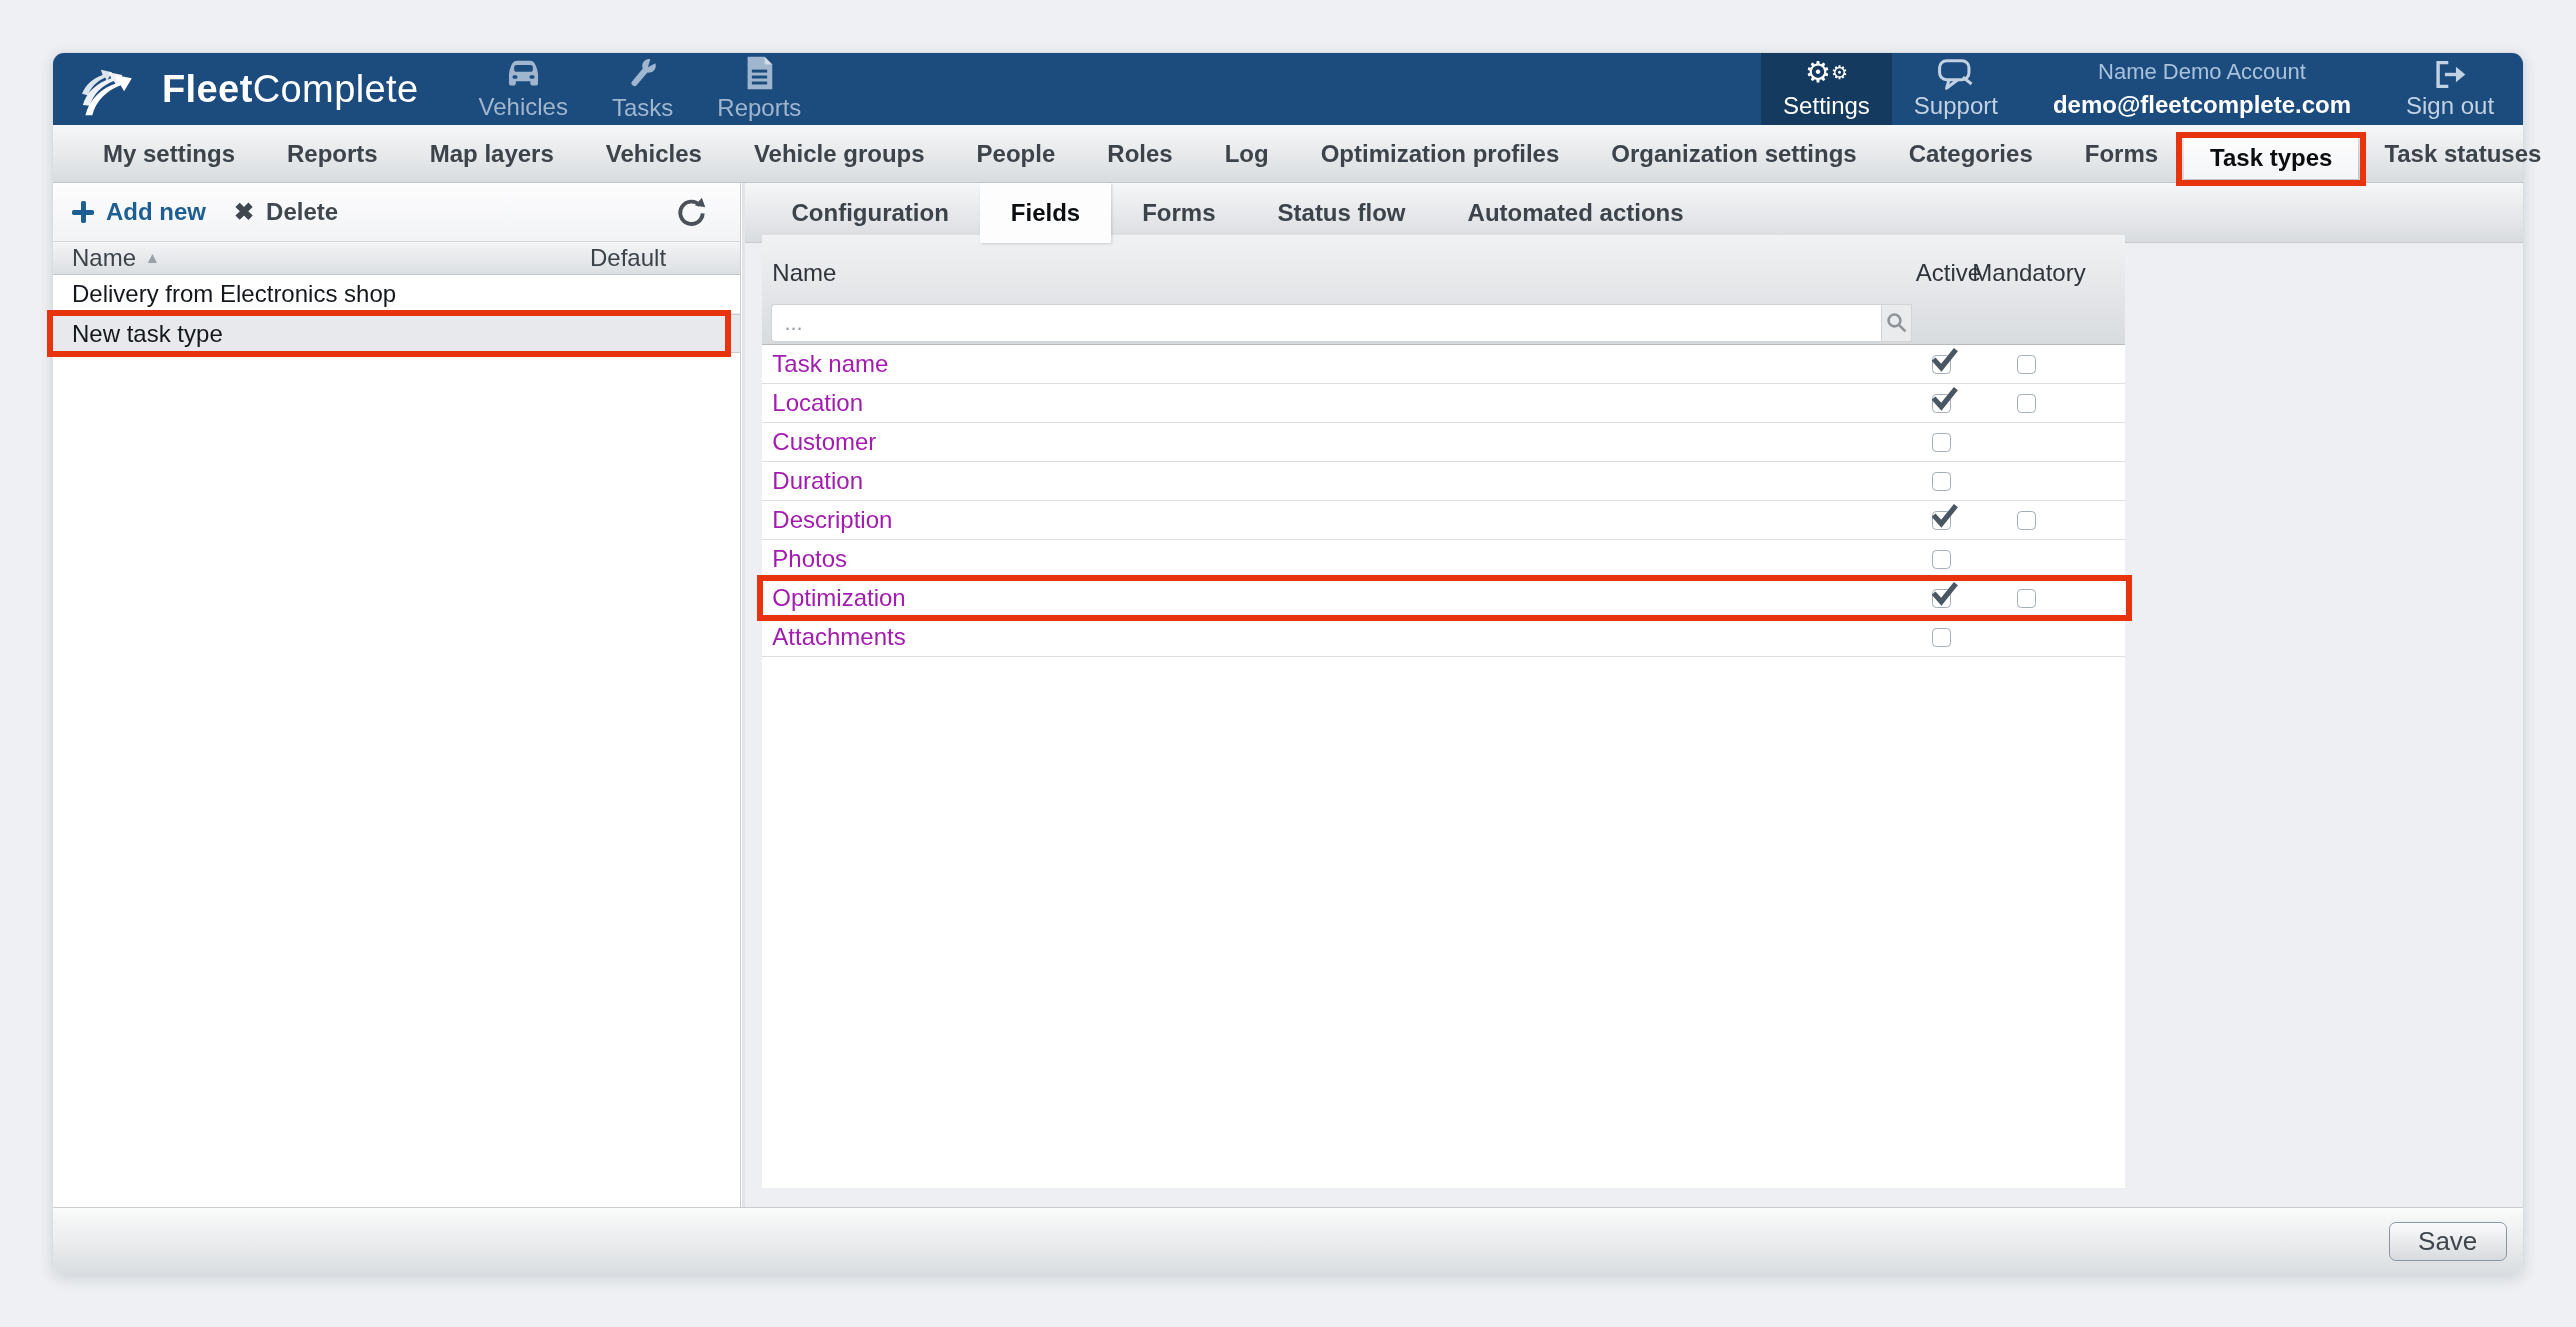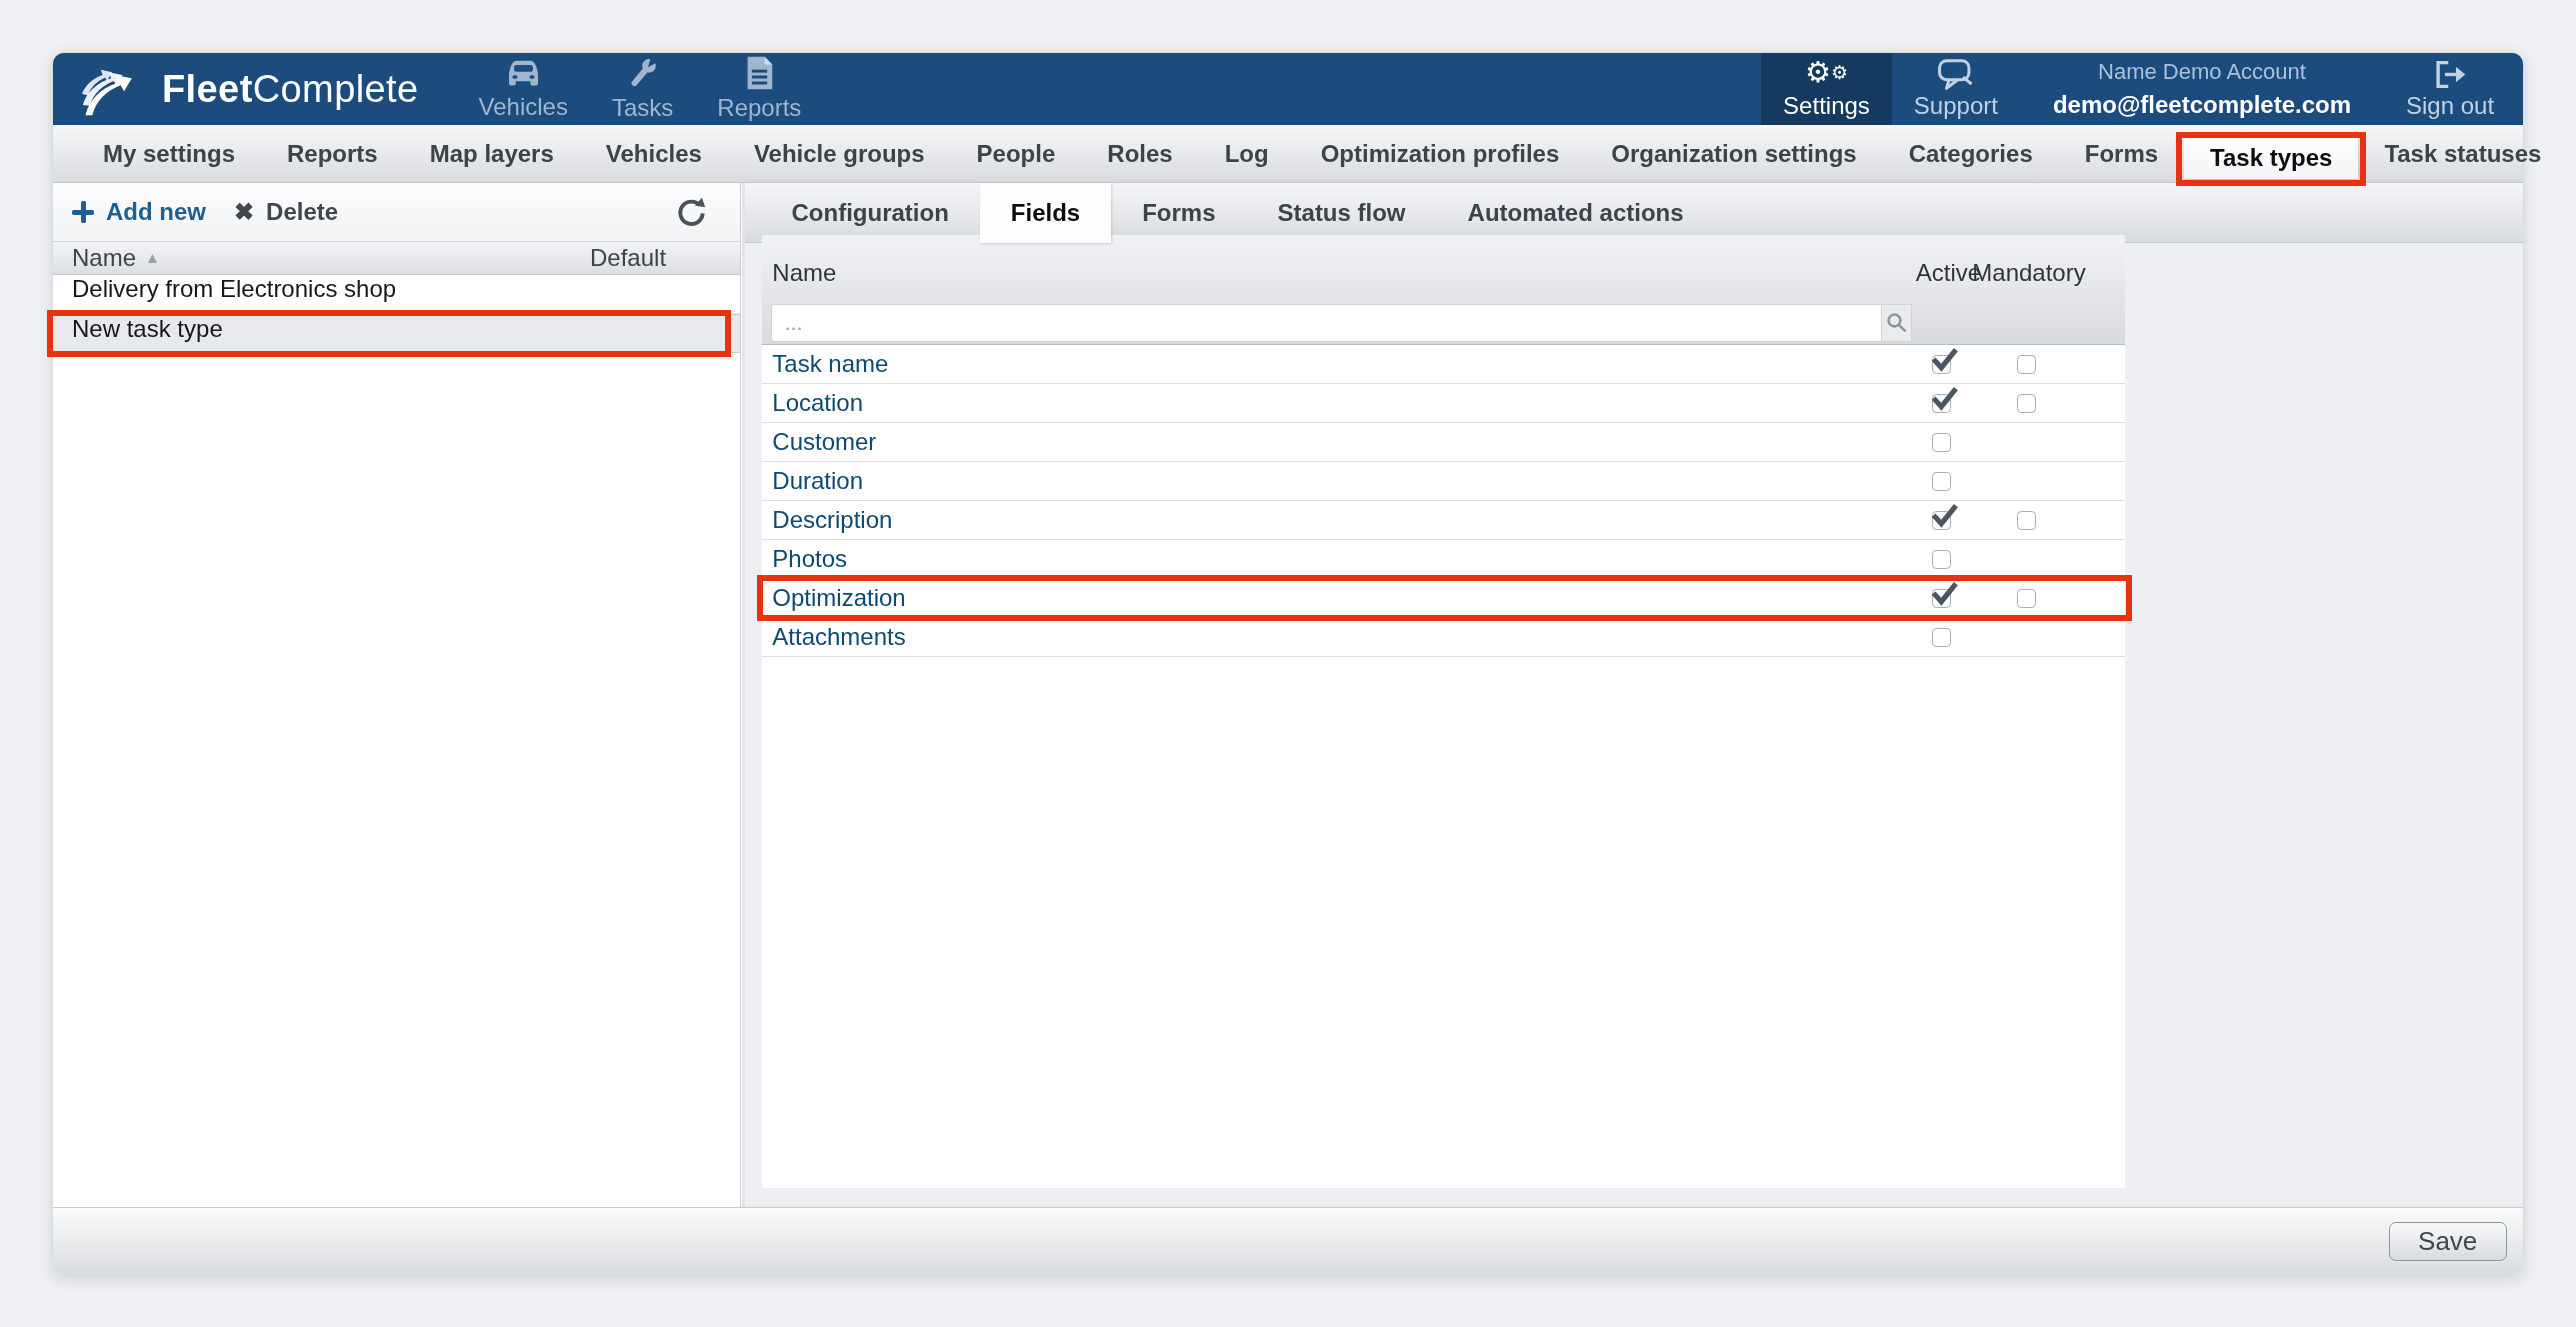--- a/index.html
+++ b/index.html
@@ -58,21 +58,21 @@
   .plus-icon::before{left:0;top:8.6px;width:22px;height:5.2px;}
   .plus-icon::after{left:8.6px;top:0;width:5.2px;height:22px;}
   .x-glyph{font-size:24px;line-height:24px;}
   .refresh-btn{margin-left:auto;margin-right:13.7px;cursor:pointer;display:flex;}
   .lp-header{height:34px;background:linear-gradient(#f3f4f6,#dcdfe2);
     border-top:0.9px solid #d4d7da;border-bottom:0.9px solid #c3c7cb;
     display:flex;align-items:center;padding:0 19px;font-size:24px;color:#3c434a;}
   .lp-header .col-name{flex:1;display:flex;align-items:center;gap:8.6px;}
   .sort-arrow{font-size:15.5px;color:#9aa1a8;}
   .lp-header .col-default{width:131px;}
-  .lrow{height:39px;display:flex;align-items:flex-start;padding:0 19px;font-size:24px;
+  .lrow{height:39px;display:flex;align-items:center;padding:0 19px;font-size:24px;
     color:#14181c;border-bottom:0.9px solid #e9ebed;position:relative;cursor:pointer;}
   .lrow.selected{background:#e7e9ec;border-top:0.9px solid #c6cacd;border-bottom:0.9px solid #c6cacd;}
   .lrow-red{left:-6px;right:8.6px;top:-5.2px;bottom:-5.2px;}
 
   
   .rp-tabs{height:60px;background:linear-gradient(#f5f6f8,#d9dcdf);border-bottom:0.9px solid #c6cacd;
     display:flex;align-items:stretch;padding-left:15.5px;}
   .rp-tab{display:flex;align-items:center;padding:0 31px;font-size:24px;font-weight:bold;
     color:#3c434a;cursor:pointer;position:relative;}
   .rp-tab.active{background:#fdfdfe;color:#0b0e11;margin-bottom:-0.9px;z-index:2;
@@ -85,21 +85,21 @@
   .ch-name{position:absolute;left:10.3px;top:24px;}
   .ch-active{position:absolute;left:1135px;width:103px;top:24px;text-align:center;}
   .ch-mandatory{position:absolute;left:1207px;width:120px;top:24px;text-align:center;}
   .filter{position:absolute;left:9.4px;top:69px;width:1141px;height:38px;display:flex;}
   .filter input{flex:1;border:0.9px solid #cfd3d6;border-right:none;border-radius:3.4px 0 0 3.4px;
     font-size:22px;color:#5a6167;padding:0 12px;outline:none;font-family:"Liberation Sans",sans-serif;}
   .filter input::placeholder{color:#9aa1a8;}
   .search-btn{width:31px;background:#e9ebec;border:0.9px solid #d2d5d8;
     display:flex;align-items:center;justify-content:center;cursor:pointer;}
   .frow{height:39px;border-bottom:0.9px solid #dcdedf;position:relative;display:flex;
-    align-items:center;padding-left:10.3px;font-size:24px;color:#0c4a6e;}
+    align-items:center;padding-left:10.3px;font-size:24px;color:#a21caf;}
   .cb{position:absolute;top:10.3px;width:19px;height:19px;background:#fff;
     border:1.7px solid #a3aeb9;border-radius:4.3px;cursor:pointer;}
   .cb-active{left:1170px;}
   .cb-mandatory{left:1255px;}
   .cb .check{position:absolute;left:-1.7px;top:-8.6px;}
   .frow-red{left:-5.2px;right:-6.9px;top:-4.3px;bottom:-4.3px;}
 
   
   .footer{position:absolute;left:0;right:0;bottom:0;height:67px;
     background:linear-gradient(#fafbfb,#dadde0);border-top:0.9px solid #c9ccd0;

